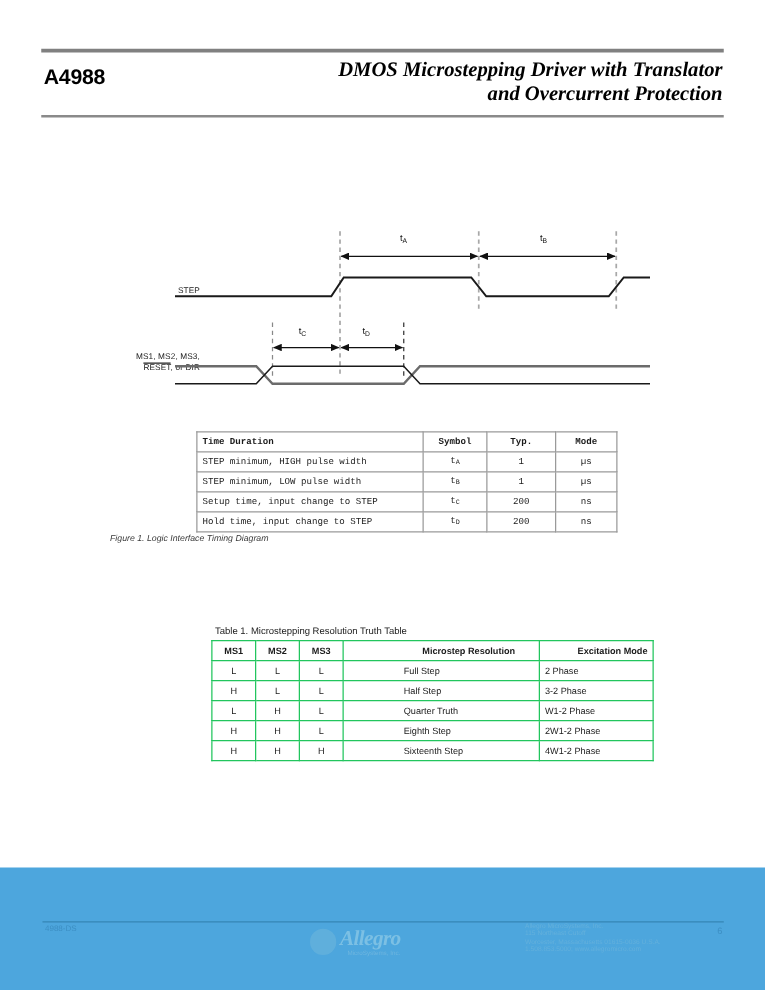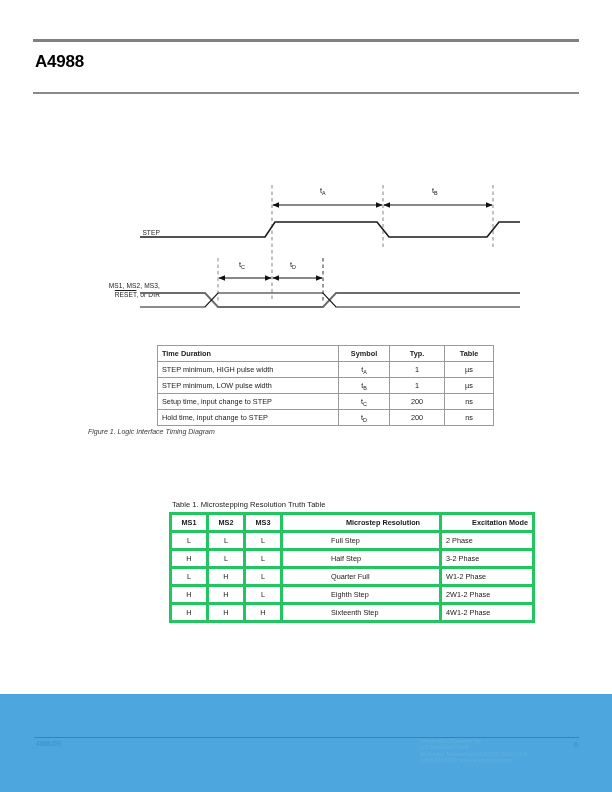--- a/index.html
+++ b/index.html
@@ -78,21 +78,21 @@
   #lbl-bus  { left: 70px;  top: 132px; width: 90px; }
   .ovl { text-decoration: overline; }
 
   
   .t-timing {
     position: absolute;
     left: 157px; top: 345px;
     border-collapse: collapse;
     font-size: 7.3px;
     color: #1a1a1a;
-    font-family: Liberation Sans, sans-serif;
+    font-family: Liberation Mono, monospace;
   }
   .t-timing td, .t-timing th {
     border: 1px solid #9a9a9a;
     height: 15px;
     padding: 0 4px;
     font-weight: normal;
     vertical-align: middle;
   }
   .t-timing thead th {
     font-weight: bold;
@@ -124,21 +124,21 @@
   }
   .t-truth {
     position: absolute;
     left: 169px; top: 512px;
     border-collapse: collapse;
     font-size: 7.3px;
     color: #1a1a1a;
     font-family: "Liberation Sans", sans-serif;
   }
   .t-truth td, .t-truth th {
-    border: 3px solid #22c55e;
+    border: 1px solid #22c55e;
     height: 15px;
     padding: 0 4px;
     font-weight: normal;
     vertical-align: middle;
   }
   .t-truth thead th { font-weight: bold; text-align: center; }
   .t-truth .c-ms   { width: 26px; text-align: center; }
   .t-truth .c-res  { width: 104px; text-align: left; padding-left: 48px; }
   .t-truth .c-exc  { width: 82px;  text-align: left; }
 
@@ -216,20 +216,24 @@
     pointer-events: none;
   }
 </style>
 </head>
 <body>
 
 <div class="page">
 
   <div class="hdr-rule-top"></div>
   <div class="part-number">A4988</div>
+  <div class="doc-title">
+    <div>DMOS Microstepping Driver with Translator</div>
+    <div>and Overcurrent Protection</div>
+  </div>
   <div class="hdr-rule-bot"></div>
 
   <div class="timing-wrap">
 
     <div class="sig-label" id="lbl-step">STEP</div>
     <div class="sig-label" id="lbl-bus">
       <span>MS1, MS2, MS3,</span><br>
       <span class="ovl">RESET</span><span>, or DIR</span>
     </div>
 
@@ -272,21 +276,21 @@
     <div style="position:absolute;left:239px;top:110px;font-size:7.5px;color:#111;"><span>t</span><span class="sub">C</span></div>
     <div style="position:absolute;left:290px;top:110px;font-size:7.5px;color:#111;"><span>t</span><span class="sub">D</span></div>
   </div>
 
   <table class="t-timing">
     <thead>
       <tr>
         <th class="c-desc">Time Duration</th>
         <th class="c-sym">Symbol</th>
         <th class="c-typ">Typ.</th>
-        <th class="c-unit">Table</th>
+        <th class="c-unit">Mode</th>
       </tr>
     </thead>
     <tbody>
       <tr>
         <td class="c-desc">STEP minimum, HIGH pulse width</td>
         <td class="c-sym"><span>t</span><span class="sub">A</span></td>
         <td class="c-typ">1</td>
         <td class="c-unit">µs</td>
       </tr>
       <tr>
@@ -335,21 +339,21 @@
         <td class="c-ms">H</td>
         <td class="c-ms">L</td>
         <td class="c-ms">L</td>
         <td class="c-res">Half Step</td>
         <td class="c-exc">3-2 Phase</td>
       </tr>
       <tr>
         <td class="c-ms">L</td>
         <td class="c-ms">H</td>
         <td class="c-ms">L</td>
-        <td class="c-res">Quarter Full</td>
+        <td class="c-res">Quarter Truth</td>
         <td class="c-exc">W1-2 Phase</td>
       </tr>
       <tr>
         <td class="c-ms">H</td>
         <td class="c-ms">H</td>
         <td class="c-ms">L</td>
         <td class="c-res">Eighth Step</td>
         <td class="c-exc">2W1-2 Phase</td>
       </tr>
       <tr>
@@ -359,20 +363,25 @@
         <td class="c-res">Sixteenth Step</td>
         <td class="c-exc">4W1-2 Phase</td>
       </tr>
     </tbody>
   </table>
 
   <div class="footer-band"></div>
   <div class="footer-rule"></div>
   <div class="footer-docid">4988-DS</div>
 
+  <div class="allegro-logo">
+    <div class="globe"></div>
+    <div class="wordmark">Allegro</div>
+    <div class="sub-name">MicroSystems, Inc.</div>
+  </div>
 
   <div class="footer-addr">
     <div>Allegro MicroSystems, Inc.</div>
     <div>115 Northeast Cutoff</div>
     <div>Worcester, Massachusetts 01615-0036 U.S.A.</div>
     <div>1.508.853.5000; www.allegromicro.com</div>
   </div>
 
   <div class="footer-page">6</div>
 

